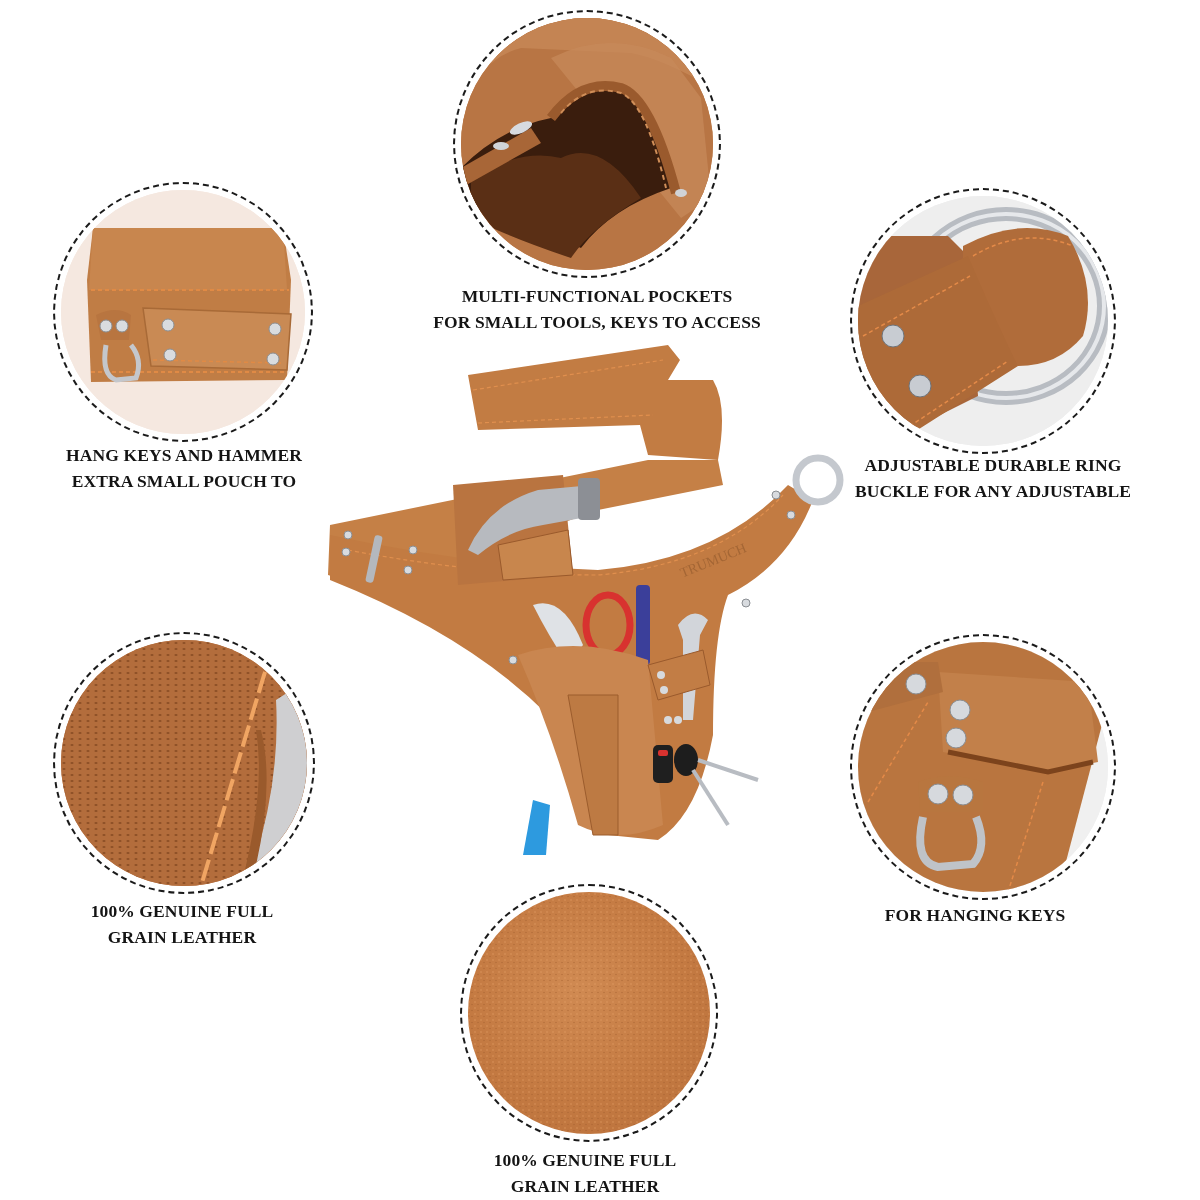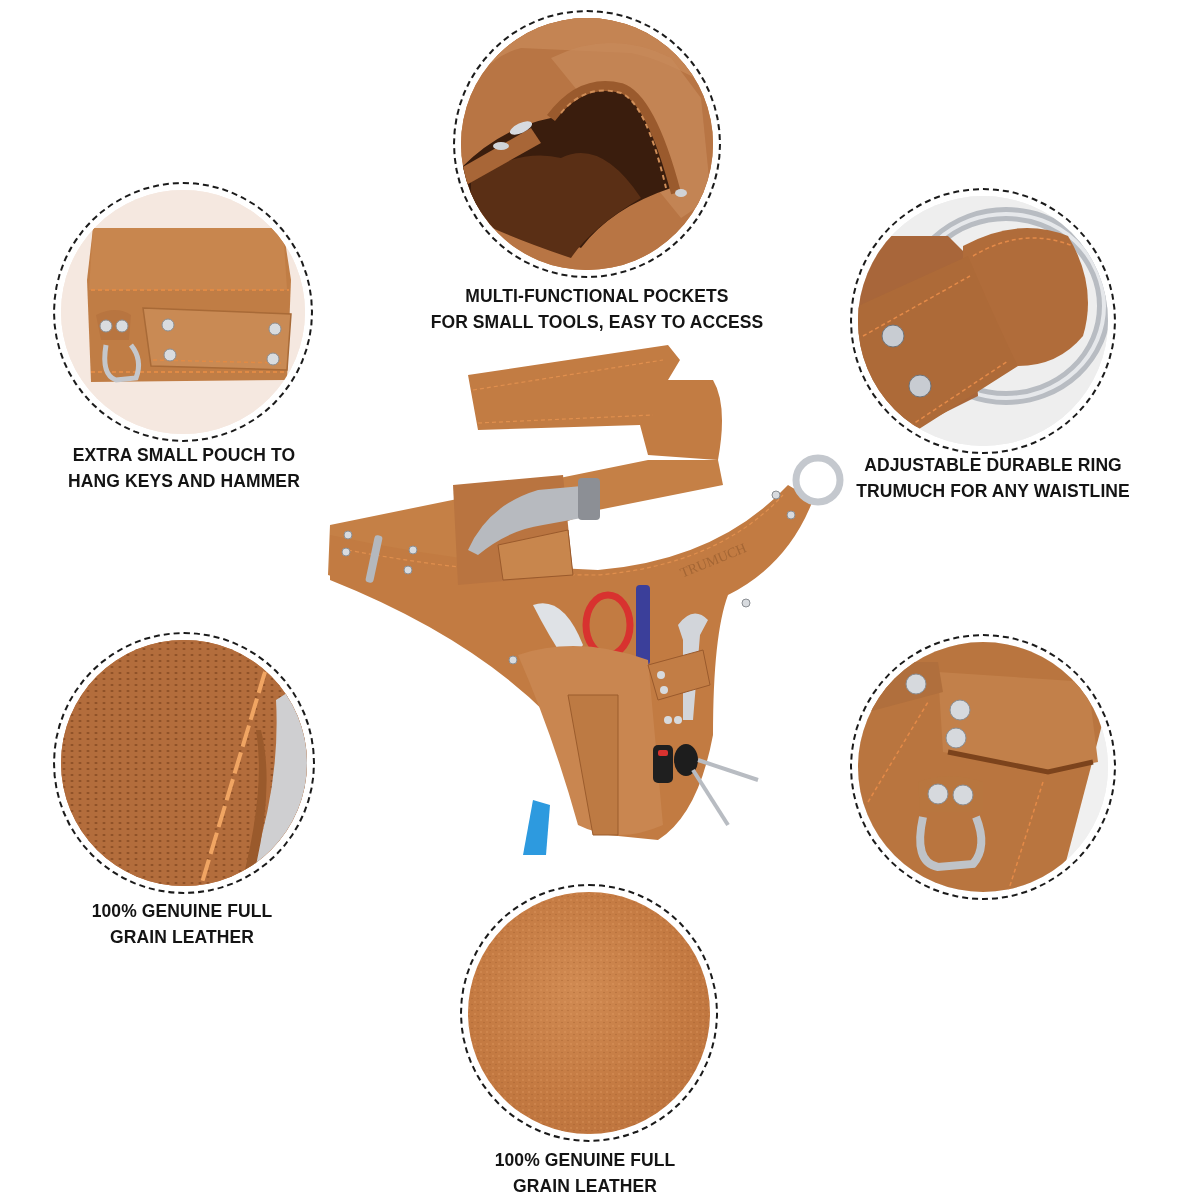--- a/index.html
+++ b/index.html
@@ -3,21 +3,21 @@
 <meta charset="utf-8">
 <style>
   html, body { margin:0; padding:0; background:#ffffff; }
   body { width:1200px; height:1200px; position:relative; overflow:hidden;
          font-family:"Liberation Sans","DejaVu Sans",sans-serif; }
   .feature { position:absolute; }
   .ring { position:absolute; border-radius:50%; border:2px dashed #1a1a1a; box-sizing:border-box; background:#fff; }
   .disc { position:absolute; border-radius:50%; overflow:hidden; }
   .caption { position:absolute; text-align:center; font-weight:bold; color:#141414;
              font-size:17.5px; line-height:26px; letter-spacing:0.1px; white-space:nowrap; transform:translateX(-50%); }
-  .caption span { display:block; }
+  .caption span { display:block;font-family:Liberation Serif, serif; }
   svg { display:block; }
 </style>
 </head>
 <body>
 
 <div class="feature">
   <div class="ring" style="left:453px;top:10px;width:268px;height:268px;"></div>
   <div class="disc" style="left:461px;top:18px;width:252px;height:252px;background:#b8733d;">
     <svg width="252" height="252" viewBox="0 0 252 252">
       <rect width="252" height="252" fill="#b87544"></rect>
@@ -28,21 +28,21 @@
       <path d="M90 100 Q120 60 160 70 Q190 80 215 175" fill="none" stroke="#9a5a2d" stroke-width="10"></path>
       <path d="M100 95 Q125 65 160 75 Q185 85 205 170" fill="none" stroke="#d08e58" stroke-width="2" stroke-dasharray="5 4"></path>
       <path d="M0 150 L70 110 L80 125 L0 170 Z" fill="#a86637"></path>
       <ellipse cx="60" cy="110" rx="12" ry="5" fill="#d7dadf" transform="rotate(-25 60 110)"></ellipse>
       <ellipse cx="40" cy="128" rx="8" ry="4" fill="#cfd3d8"></ellipse>
       <ellipse cx="220" cy="175" rx="6" ry="4" fill="#d0d3d7"></ellipse>
     </svg>
   </div>
   <div class="caption" style="left:597px;top:283px;">
     <span>MULTI-FUNCTIONAL POCKETS</span>
-    <span>FOR SMALL TOOLS, EASY TO ACCESS</span>
+    <span>FOR SMALL TOOLS, KEYS TO ACCESS</span>
   </div>
 </div>
 
 <div class="feature">
   <div class="ring" style="left:53px;top:182px;width:260px;height:260px;"></div>
   <div class="disc" style="left:61px;top:190px;width:244px;height:244px;background:#f5e9e2;">
     <svg width="244" height="244" viewBox="0 0 244 244">
       <rect width="244" height="244" fill="#f5e8e0"></rect>
       <path d="M32 38 L222 38 L230 90 L226 190 L30 192 L26 90 Z" fill="#c07d45"></path>
       <path d="M32 38 L222 38 L226 100 L28 100 Z" fill="#c8864e"></path>
@@ -54,22 +54,22 @@
       <circle cx="214" cy="139" r="6" fill="#d9dcdf" stroke="#8b8f94"></circle>
       <circle cx="109" cy="165" r="6" fill="#d9dcdf" stroke="#8b8f94"></circle>
       <circle cx="212" cy="169" r="6" fill="#d9dcdf" stroke="#8b8f94"></circle>
       <path d="M35 125 Q55 115 70 125 L68 150 L40 150 Z" fill="#b87540"></path>
       <circle cx="45" cy="136" r="6" fill="#d9dcdf" stroke="#8b8f94"></circle>
       <circle cx="61" cy="136" r="6" fill="#d9dcdf" stroke="#8b8f94"></circle>
       <path d="M45 155 Q40 185 55 190 L75 188 Q82 170 70 155" fill="none" stroke="#c4c7cc" stroke-width="5"></path>
     </svg>
   </div>
   <div class="caption" style="left:184px;top:442px;">
+    <span>HANG KEYS AND HAMMER</span>
     <span>EXTRA SMALL POUCH TO</span>
-    <span>HANG KEYS AND HAMMER</span>
   </div>
 </div>
 
 <div class="feature">
   <div class="ring" style="left:850px;top:188px;width:266px;height:266px;"></div>
   <div class="disc" style="left:858px;top:196px;width:250px;height:250px;background:#efefef;">
     <svg width="250" height="250" viewBox="0 0 250 250">
       <rect width="250" height="250" fill="#eeeeee"></rect>
       <ellipse cx="148" cy="110" rx="98" ry="92" fill="none" stroke="#b8bcc2" stroke-width="14"></ellipse>
       <ellipse cx="148" cy="110" rx="98" ry="92" fill="none" stroke="#e6e8eb" stroke-width="4"></ellipse>
@@ -78,21 +78,21 @@
       <path d="M0 110 L110 60 Q140 130 160 170 L50 240 L0 250 Z" fill="#ad6a38"></path>
       <path d="M5 140 L112 80" stroke="#e48a48" stroke-width="1.5" stroke-dasharray="4 3"></path>
       <path d="M40 238 L150 165" stroke="#e48a48" stroke-width="1.5" stroke-dasharray="4 3"></path>
       <path d="M115 60 Q165 30 215 50" stroke="#e48a48" stroke-width="1.5" stroke-dasharray="4 3" fill="none"></path>
       <circle cx="35" cy="140" r="11" fill="#c8ccd2" stroke="#6e7379"></circle>
       <circle cx="62" cy="190" r="11" fill="#c8ccd2" stroke="#6e7379"></circle>
     </svg>
   </div>
   <div class="caption" style="left:993px;top:452px;">
     <span>ADJUSTABLE DURABLE RING</span>
-    <span>TRUMUCH FOR ANY WAISTLINE</span>
+    <span>BUCKLE FOR ANY ADJUSTABLE</span>
   </div>
 </div>
 
 <div class="feature">
   <div class="ring" style="left:53px;top:632px;width:262px;height:262px;"></div>
   <div class="disc" style="left:61px;top:640px;width:246px;height:246px;background:#b36b3a;">
     <svg width="246" height="246" viewBox="0 0 246 246">
       <defs>
         <pattern id="pores" width="8" height="6" patternUnits="userSpaceOnUse">
           <rect width="8" height="6" fill="#b36d3c"></rect>
@@ -125,20 +125,21 @@
       <circle cx="98" cy="96" r="10" fill="#d6d9dd" stroke="#8a8e93"></circle>
       <path d="M60 140 Q90 128 125 140 L125 170 L62 170 Z" fill="#b8763f"></path>
       <circle cx="80" cy="152" r="10" fill="#d6d9dd" stroke="#8a8e93"></circle>
       <circle cx="105" cy="153" r="10" fill="#d6d9dd" stroke="#8a8e93"></circle>
       <path d="M65 175 Q55 220 80 225 L115 222 Q130 205 118 175" fill="none" stroke="#bfc3c8" stroke-width="8"></path>
       <path d="M185 140 L150 250" stroke="#e48a48" stroke-width="1.5" stroke-dasharray="4 3"></path>
       <path d="M10 160 L70 60" stroke="#e48a48" stroke-width="1.5" stroke-dasharray="4 3"></path>
     </svg>
   </div>
   <div class="caption" style="left:975px;top:902px;">
+    <span>FOR HANGING KEYS</span>
   </div>
 </div>
 
 <div class="feature">
   <div class="ring" style="left:460px;top:884px;width:258px;height:258px;"></div>
   <div class="disc" style="left:468px;top:892px;width:242px;height:242px;background:radial-gradient(circle at 45% 40%, #d08a52 0%, #c47a42 55%, #b86f3a 100%);">
     <svg width="242" height="242" viewBox="0 0 242 242">
       <defs>
         <pattern id="suede" width="6" height="6" patternUnits="userSpaceOnUse">
           <rect width="6" height="6" fill="none"></rect>

